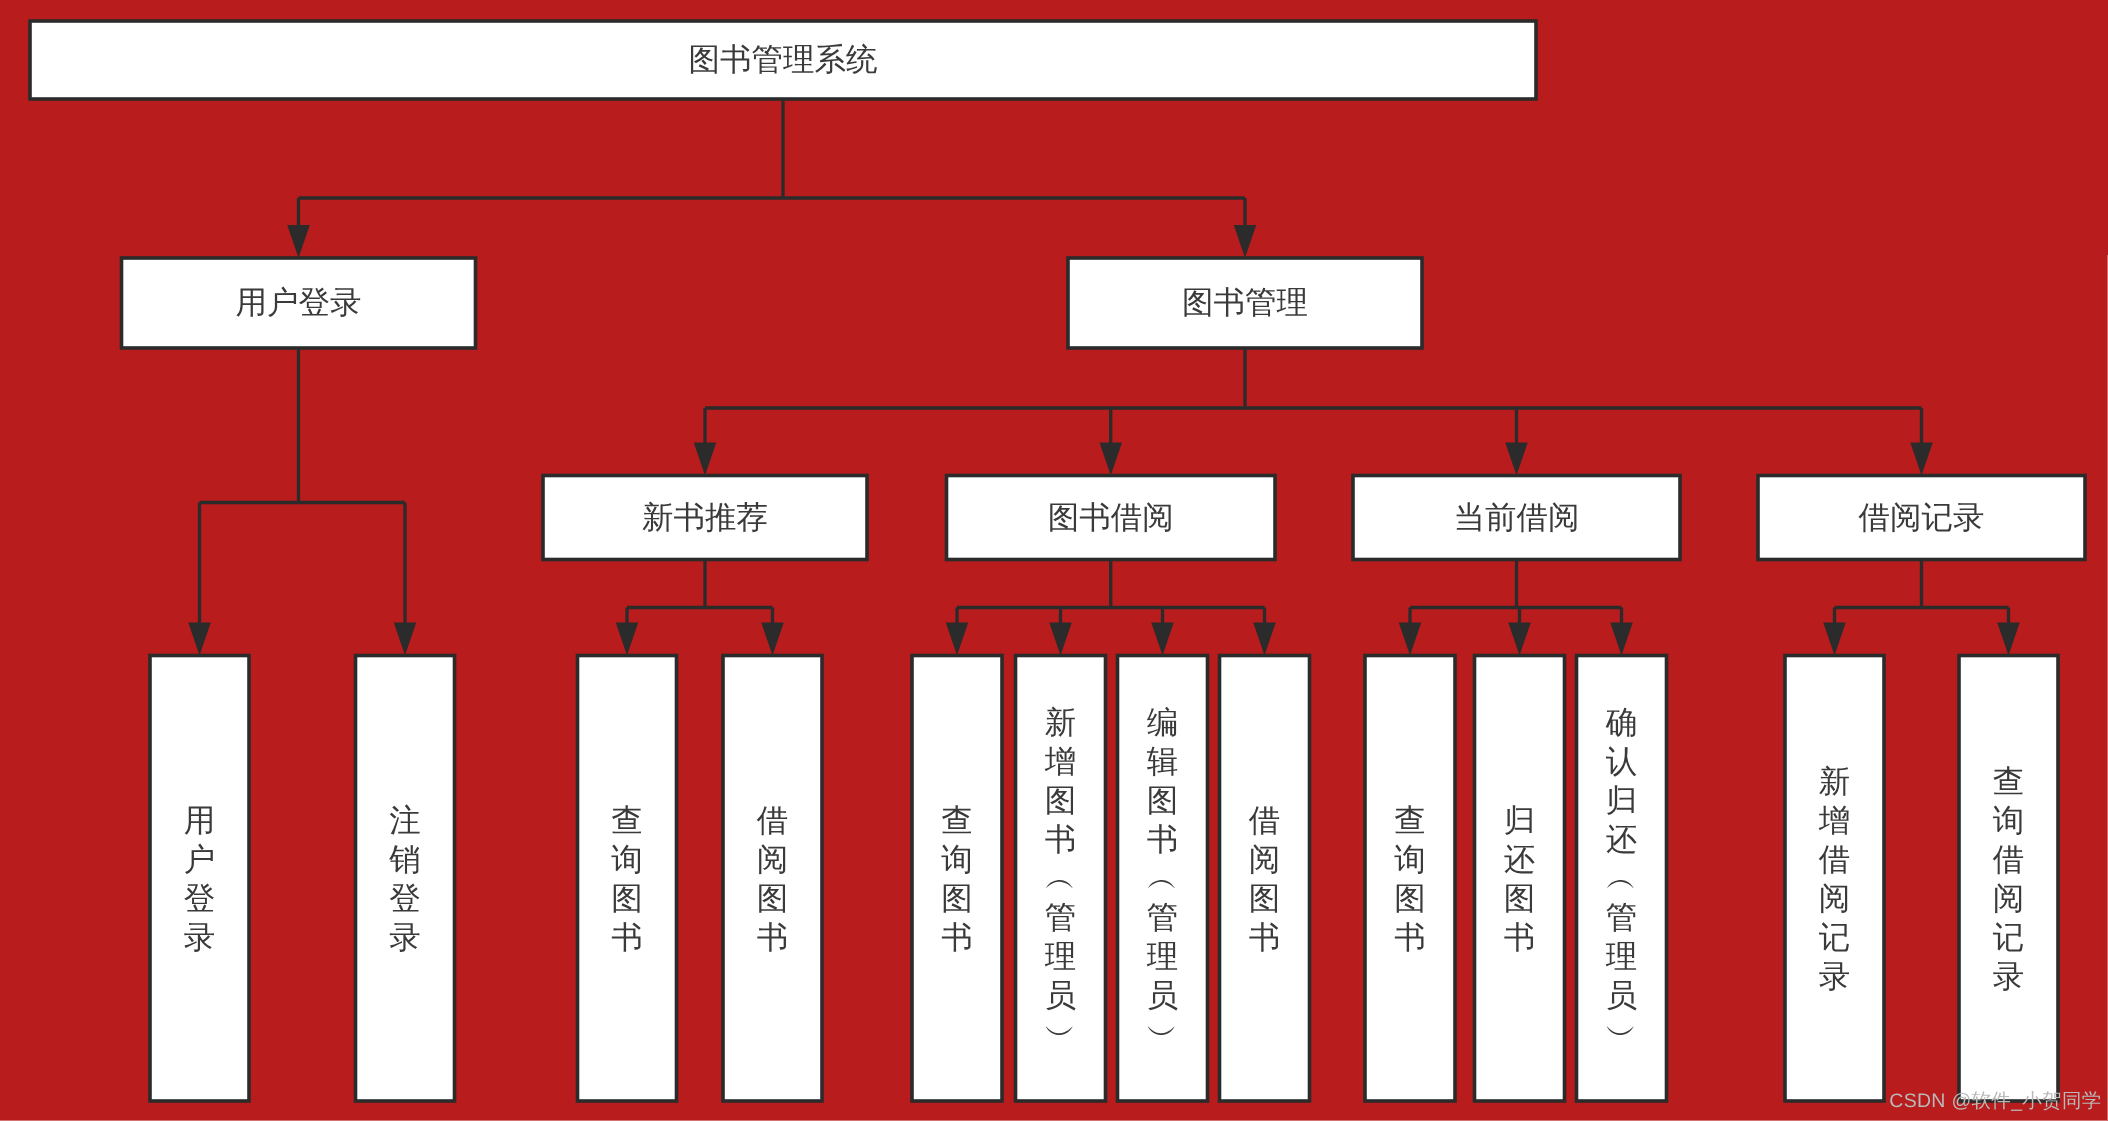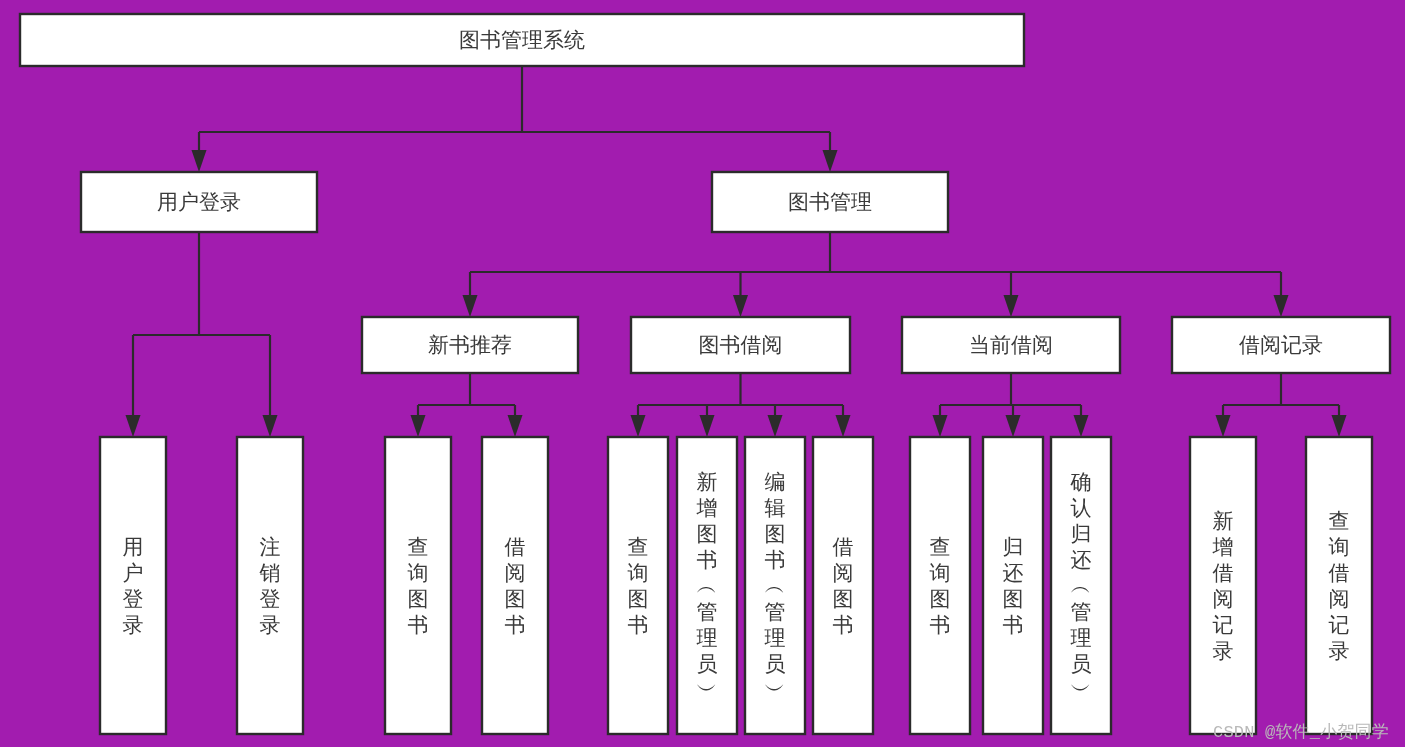--- a/index.html
+++ b/index.html
@@ -10,21 +10,21 @@
   body {
     width: 1405px;
     height: 747px;
     font-family: "DejaVu Sans", "Liberation Sans", sans-serif;
     overflow: hidden;
   }
   #diagram-root {
     position: relative;
     width: 1405px;
     height: 747px;
-    background: #a21caf;
+    background: #b91c1c;
   }
   svg#flowchart {
     position: absolute;
     top: 0;
     left: 0;
     width: 1405px;
     height: 747px;
     display: block;
   }
   .node-rect {
@@ -50,24 +50,24 @@
     dominant-baseline: middle;
   }
   .node-label-vert {
     fill: #3a3a3a;
     font-family: "DejaVu Sans", "Liberation Sans", sans-serif;
     font-size: 21px;
     text-anchor: middle;
   }
   .watermark-text {
     position: absolute;
-    right: 16px;
+    right: 4px;
     bottom: 4px;
-    font-family: Liberation Mono, monospace;
-    font-size: 17px;
+    font-family: Liberation Sans, sans-serif;
+    font-size: 13px;
     color: #b9b9b9;
     white-space: nowrap;
     letter-spacing: 0.2px;
     user-select: none;
   }
 </style>
 </head>
 <body>
 
 <div id="diagram-root">

